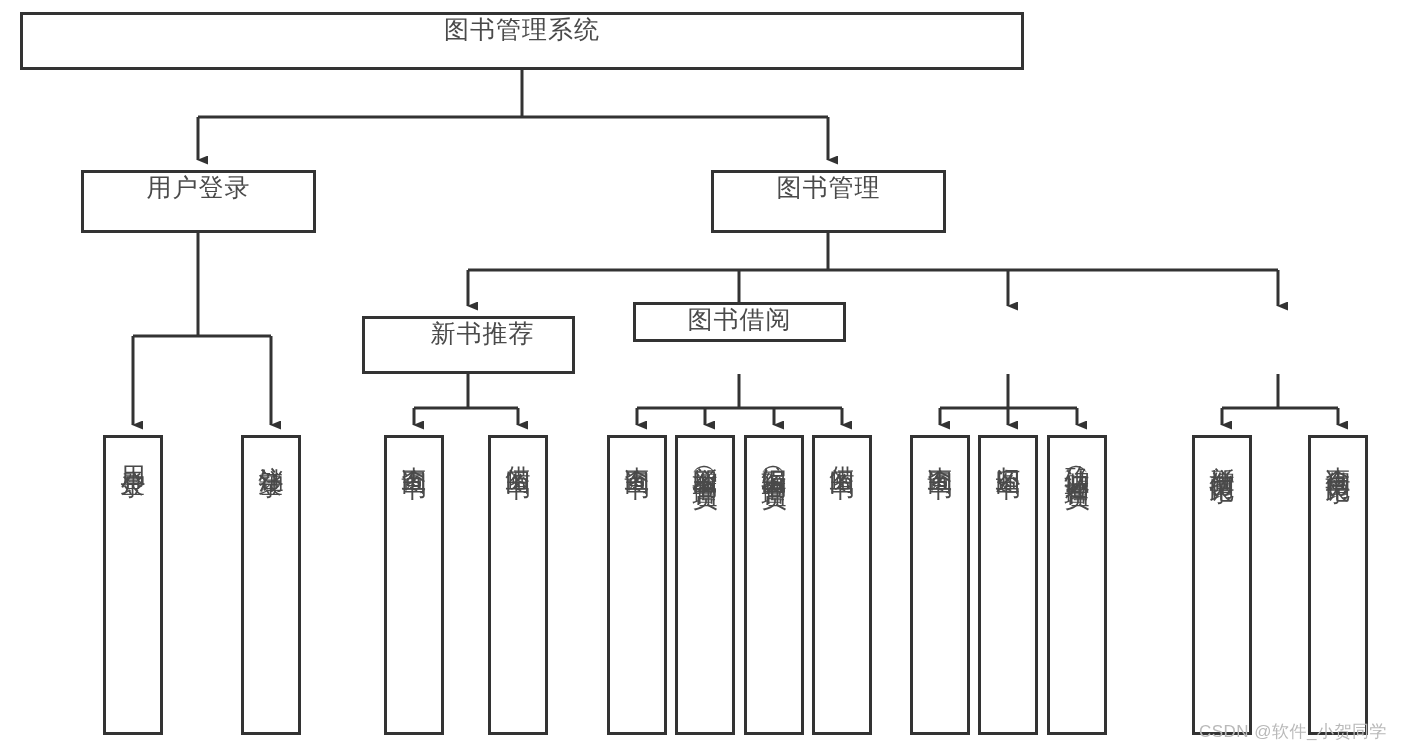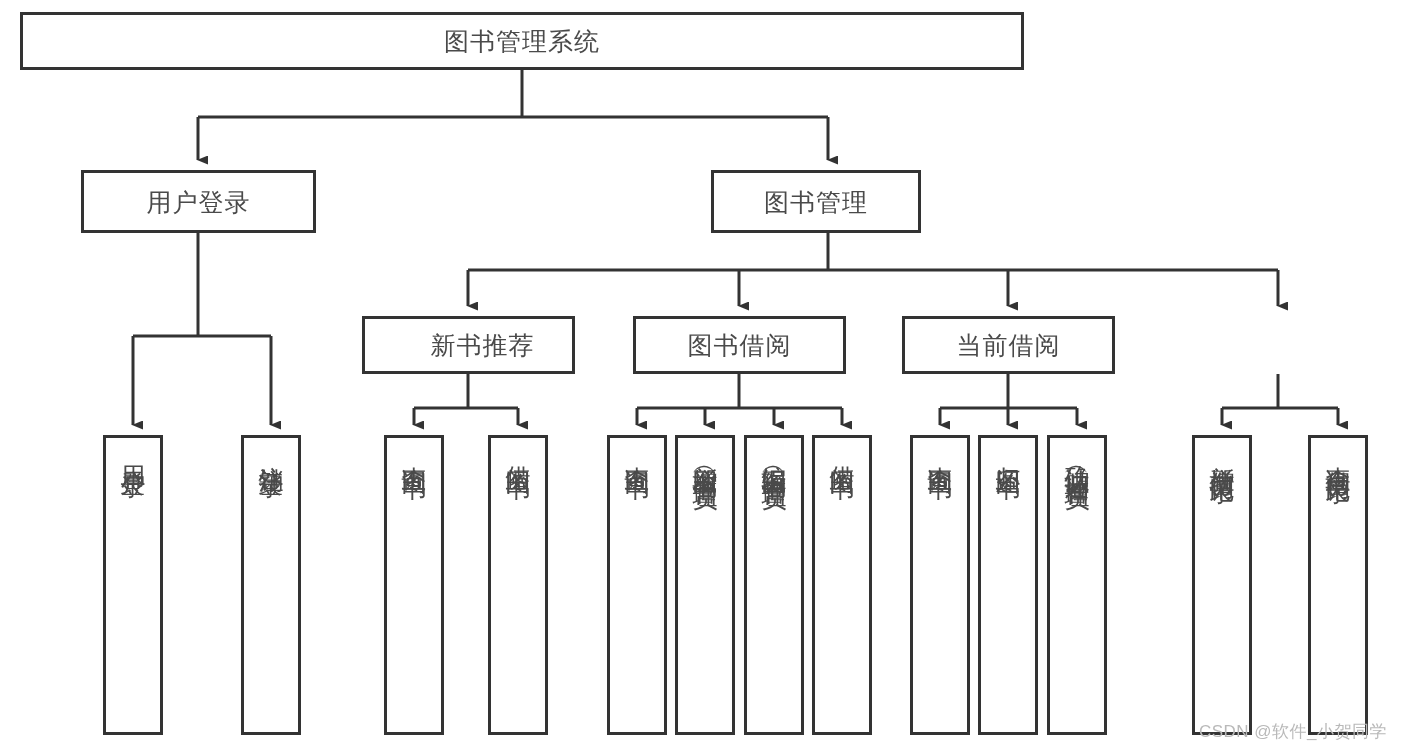--- a/index.html
+++ b/index.html
@@ -24,21 +24,21 @@
     width: 1405px;
     height: 747px;
     pointer-events: none;
   }
   .node {
     position: absolute;
     box-sizing: border-box;
     background: #ffffff;
     border: 3px solid #333333;
     display: flex;
-    align-items: center;
+    align-items: flex-start;
     justify-content: center;
     overflow: hidden;
   }
   .node .label {
     color: #4a4a4a;
     font-size: 25px;
     line-height: 1.12;
     letter-spacing: 1px;
     white-space: nowrap;
     text-align: center;
@@ -120,32 +120,29 @@
     </g>
   </svg>
 
   <div class="node" style="left:20px; top:12px; width:1004px; height:58px;">
     <span class="label">图书管理系统</span>
   </div>
 
   <div class="node" style="left:81px; top:170px; width:235px; height:63px;">
     <span class="label">用户登录</span>
   </div>
-  <div class="node" style="left:711px; top:170px; width:210px; height:63px;">
+  <div class="node" style="left:711px; top:170px; width:235px; height:63px;">
     <span class="label">图书管理</span>
   </div>
 
   <div class="node" style="left:362px; top:316px; width:213px; height:58px;padding-left:28px;">
     <span class="label">新书推荐</span>
   </div>
-  <div class="node" style="left:633px; top:316px; width:213px; height:58px;">
+  <div class="node" style="left:633px; top:302px; width:213px; height:40px;">
     <span class="label">图书借阅</span>
-  </div>
-  <div class="node" style="left:902px; top:316px; width:213px; height:58px;">
-    <span class="label">当前借阅</span>
   </div>
 
   <div class="node vertical" style="left:103px; top:435px; width:60px; height:300px;">
     <span class="label">用户登录</span>
   </div>
   <div class="node vertical" style="left:241px; top:435px; width:60px; height:300px;">
     <span class="label">注销登录</span>
   </div>
 
   <div class="node vertical" style="left:384px; top:435px; width:60px; height:300px;">

